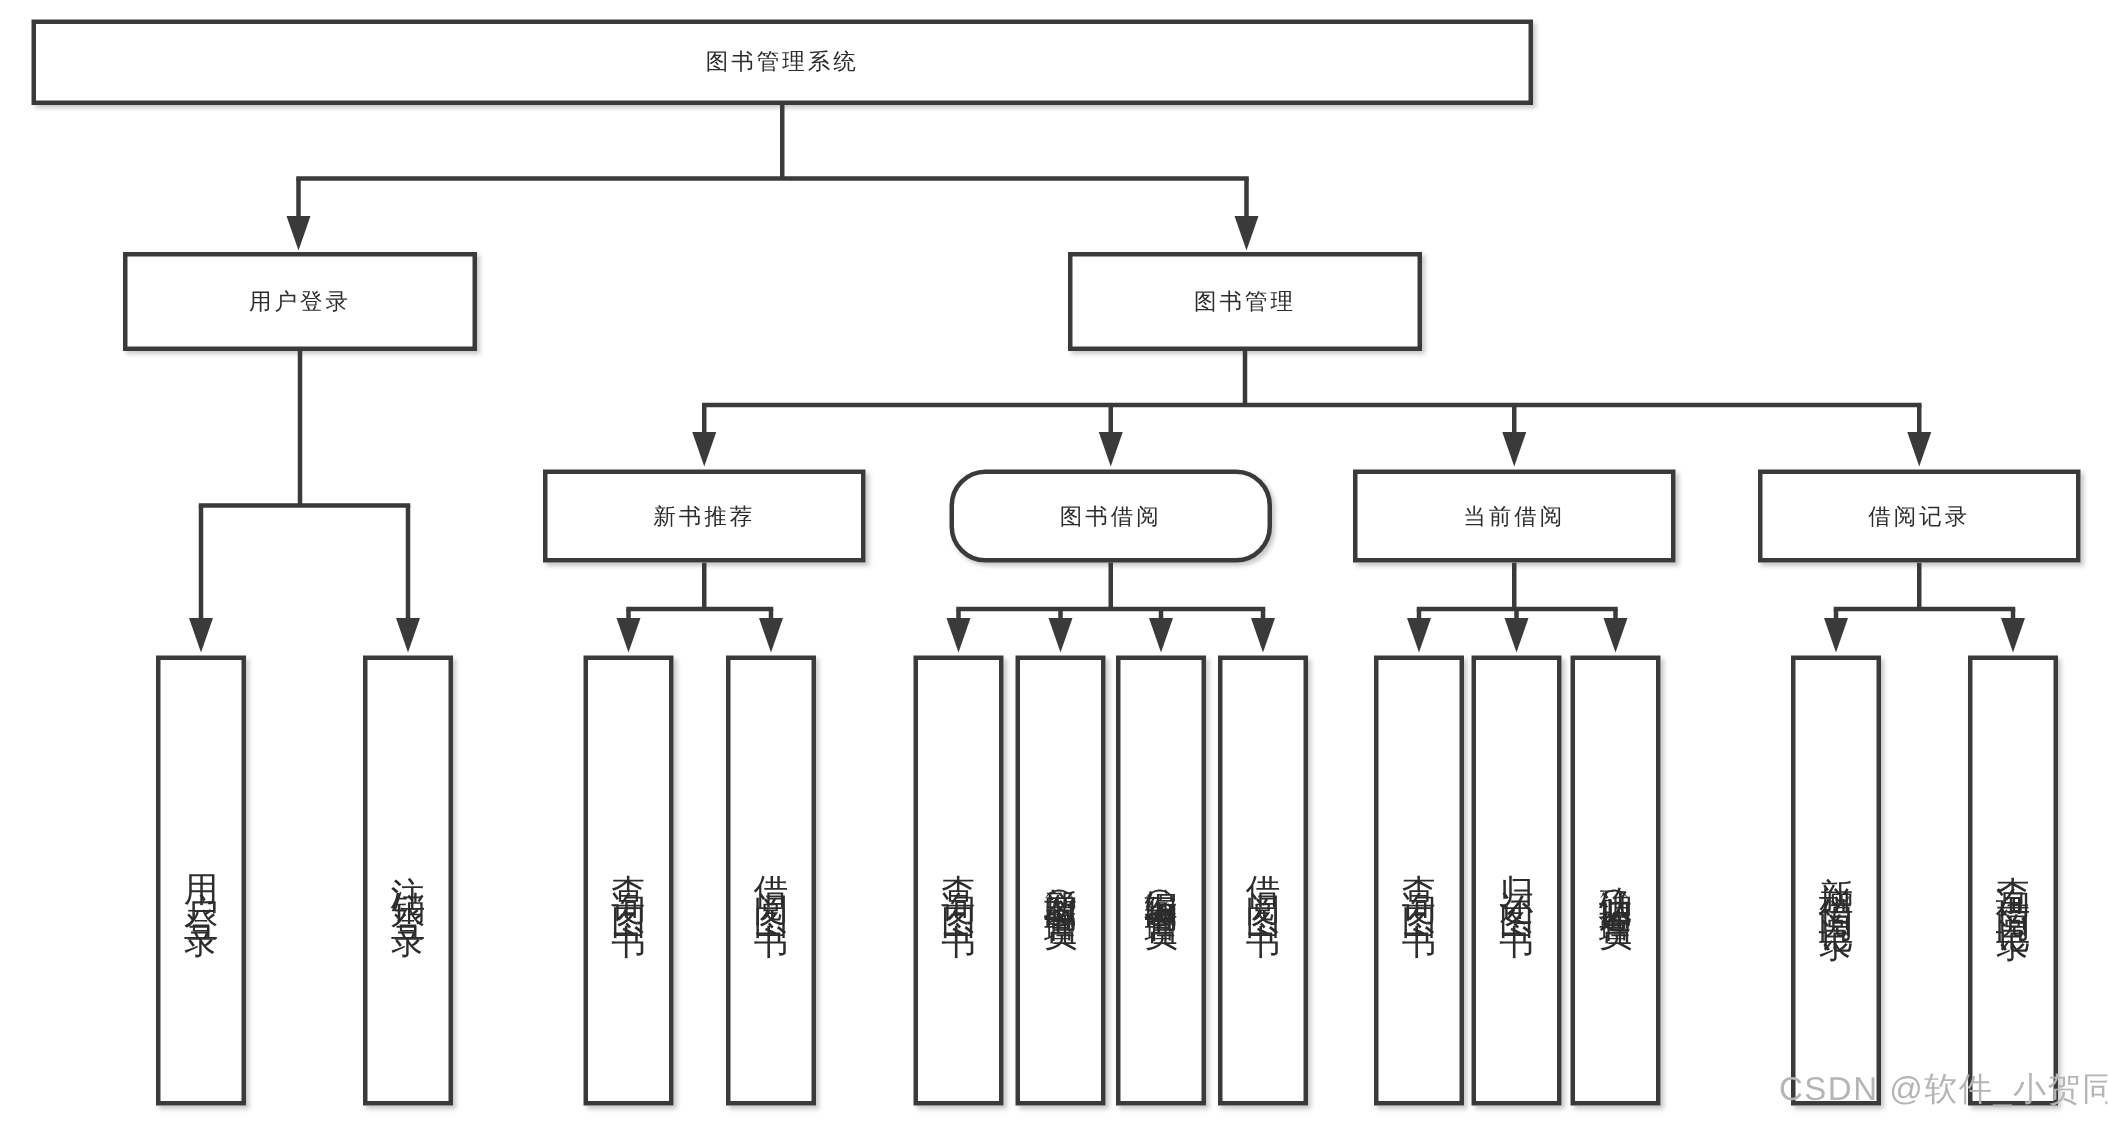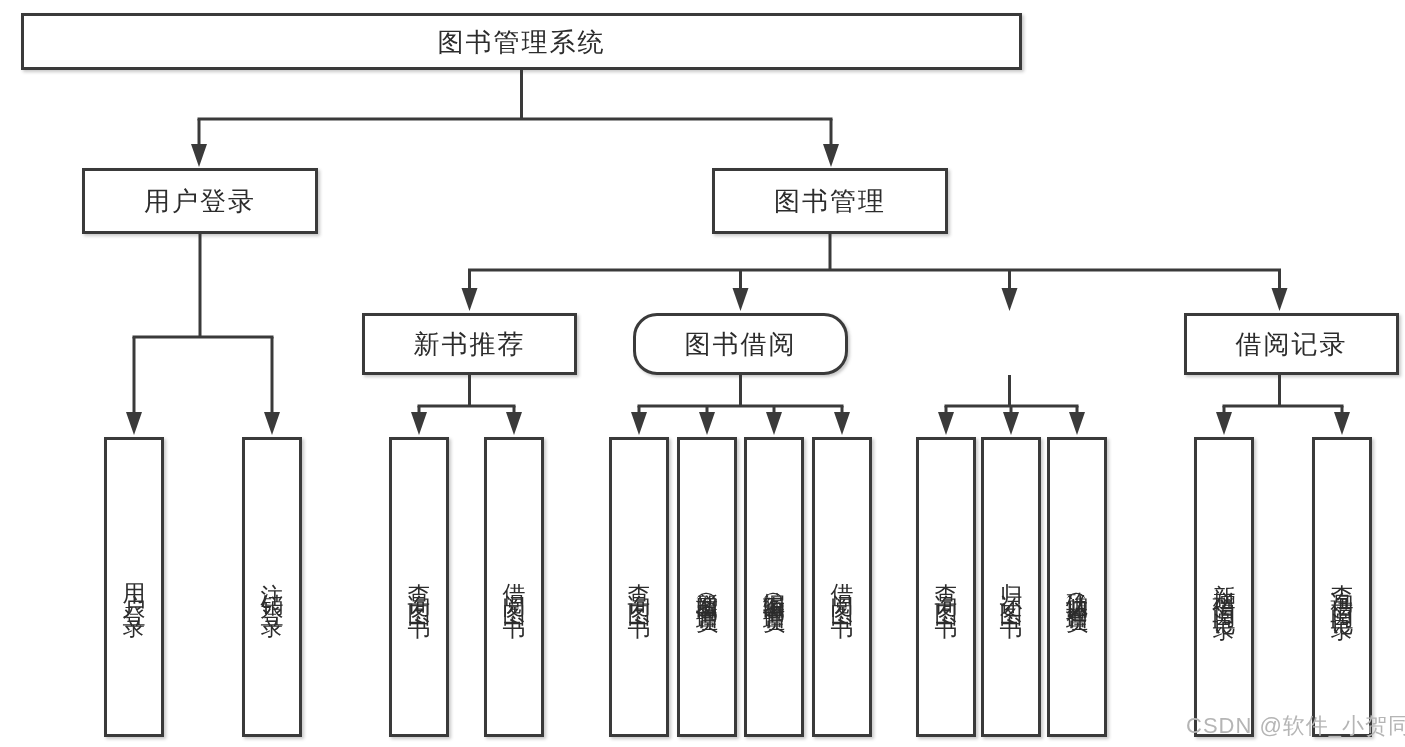--- a/index.html
+++ b/index.html
@@ -27,41 +27,41 @@
     background: #ffffff;
     border: 3px solid #3a3a3a;
     box-shadow: 2px 2px 3px rgba(60,60,60,0.28);
     display: flex;
     align-items: center;
     justify-content: center;
     color: #2c2c2c;
     z-index: 2;
   }
   .h-label {
-    font-size: 26px;
+    font-size: 15px;
     letter-spacing: 2px;
     line-height: 1;
     white-space: nowrap;
   }
   .v-label {
     writing-mode: vertical-rl;
     line-height: 1;
     white-space: nowrap;
   }
   .v4  { font-size: 23px; letter-spacing: 11px; }
   .v6  { font-size: 23px; letter-spacing: 7px; }
   .v10 { font-size: 22px; letter-spacing: 3px; }
   
   .n-root           { left: 21px;   top: 13px;  width: 1001px; height: 57px; }
   .n-user-login     { left: 82px;   top: 168px; width: 236px;  height: 66px; }
   .n-book-mgmt      { left: 712px;  top: 168px; width: 236px;  height: 66px; }
   .n-new-books      { left: 362px;  top: 313px; width: 215px;  height: 62px; }
   .n-book-borrow    { left: 633px;  top: 313px; width: 215px;  height: 62px; border-radius: 24px; }
   .n-current-borrow { left: 902px;  top: 313px; width: 215px;  height: 62px; }
-  .n-borrow-records { left: 1172px; top: 313px; width: 215px;  height: 62px; margin-left: 12px; }
+  .n-borrow-records { left: 1172px; top: 313px; width: 215px;  height: 62px; }
   .leaf { top: 437px; width: 60px; height: 300px; }
   .l-a { left: 104px; }  .l-b { left: 242px; }
   .l-c { left: 389px; }  .l-d { left: 484px; }
   .l-e { left: 609px; }  .l-f { left: 677px; }
   .l-g { left: 744px; }  .l-h { left: 812px; }
   .l-i { left: 916px; }  .l-j { left: 981px; }
   .l-k { left: 1047px; }
   .l-l { left: 1194px; } .l-m { left: 1312px; }
   #watermark {
     position: absolute;
@@ -158,20 +158,23 @@
   <div class="node n-book-mgmt">
     <span class="h-label">图书管理</span>
   </div>
 
   <div class="node n-new-books">
     <span class="h-label">新书推荐</span>
   </div>
   <div class="node n-book-borrow">
     <span class="h-label">图书借阅</span>
   </div>
+  <div class="node n-current-borrow">
+    <span class="h-label">当前借阅</span>
+  </div>
   <div class="node n-borrow-records">
     <span class="h-label">借阅记录</span>
   </div>
 
   <div class="node leaf l-a">
     <span class="v-label v4">用户登录</span>
   </div>
   <div class="node leaf l-b">
     <span class="v-label v4">注销登录</span>
   </div>

